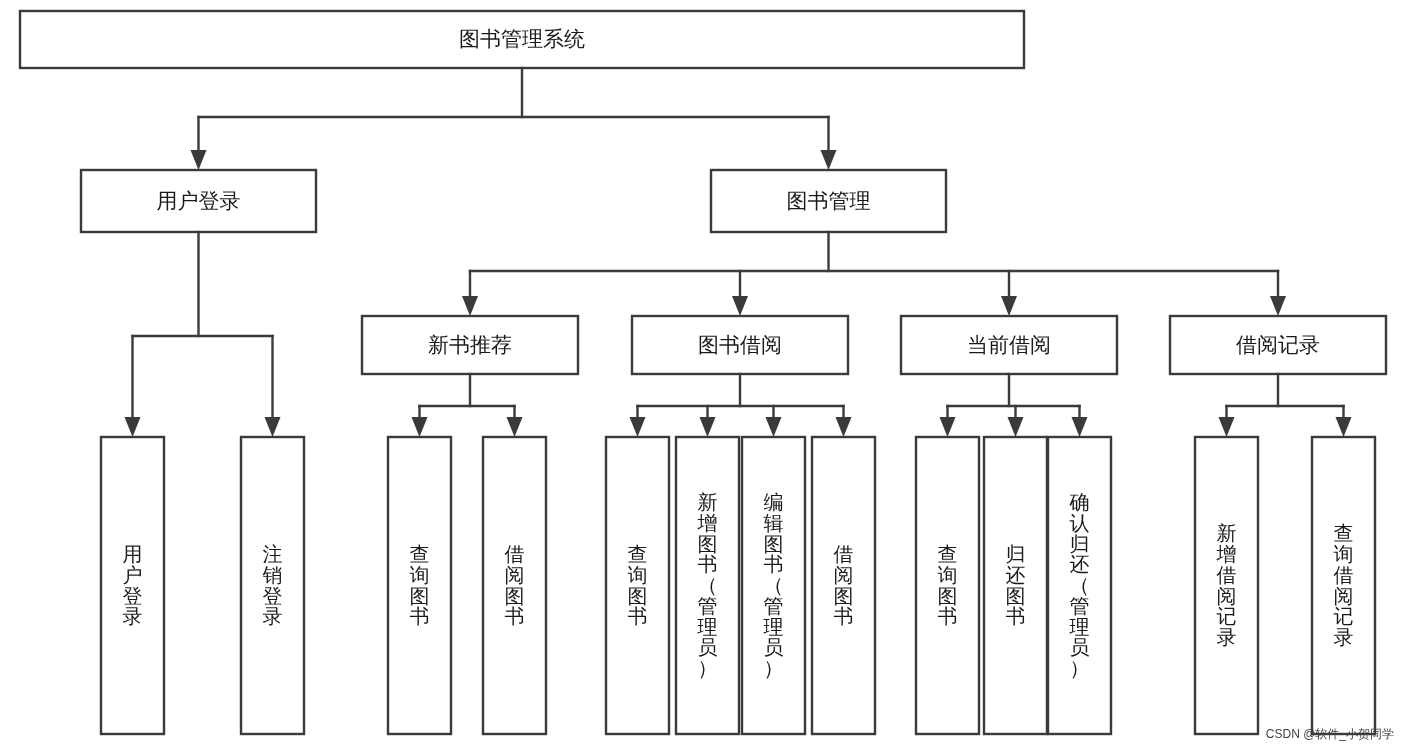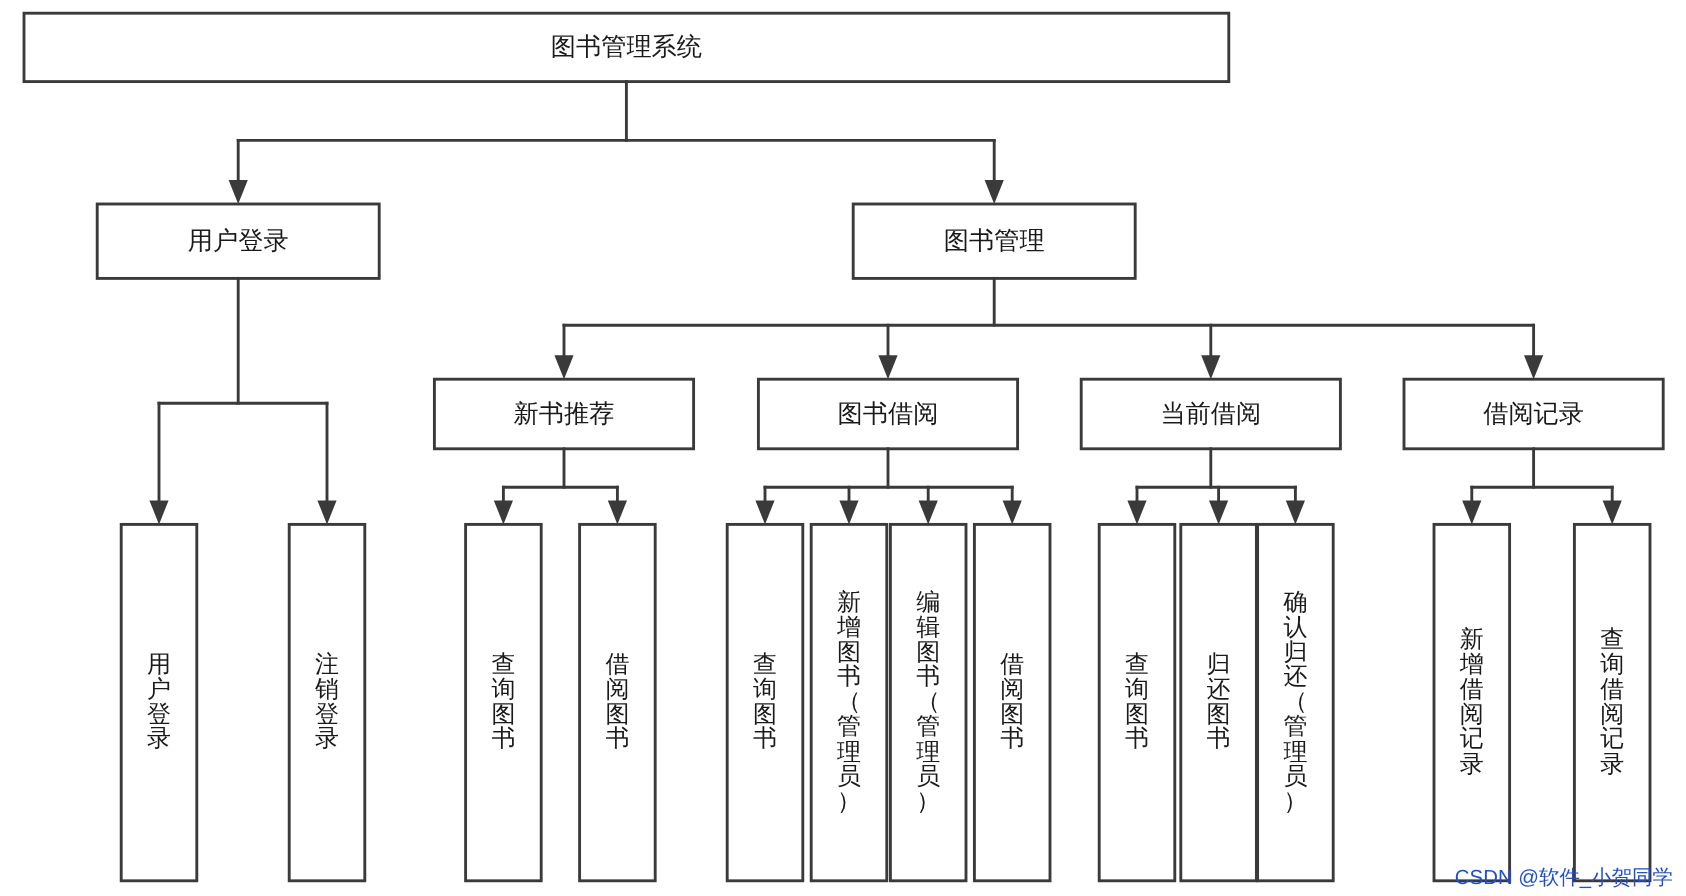--- a/index.html
+++ b/index.html
@@ -32,22 +32,22 @@
     color:#1a1a1a;
     letter-spacing:0;
     pointer-events:none;
     text-align:center;
   }
   .vlabel span{display:block;}
   .watermark{
     position:absolute;
     right:8px;
     bottom:4px;
-    font-size:17px;
-    color:#1d4ed8;
+    font-size:12px;
+    color:#404040;
     font-family:"Liberation Sans","DejaVu Sans",sans-serif;
     white-space:nowrap;
   }
 </style>
 </head>
 <body>
 
 <div id="diagram-root">
   <svg id="tree" viewBox="0 0 1405 747">
       <g>

